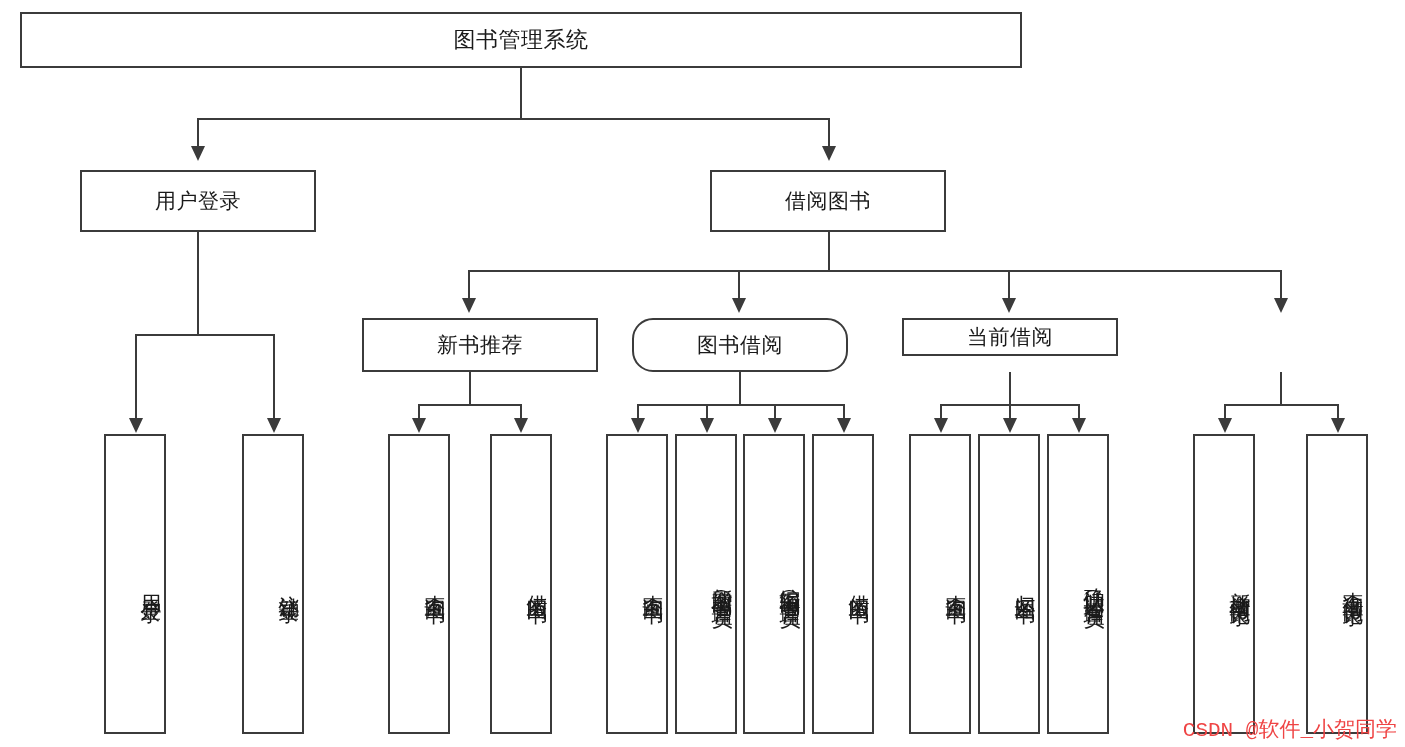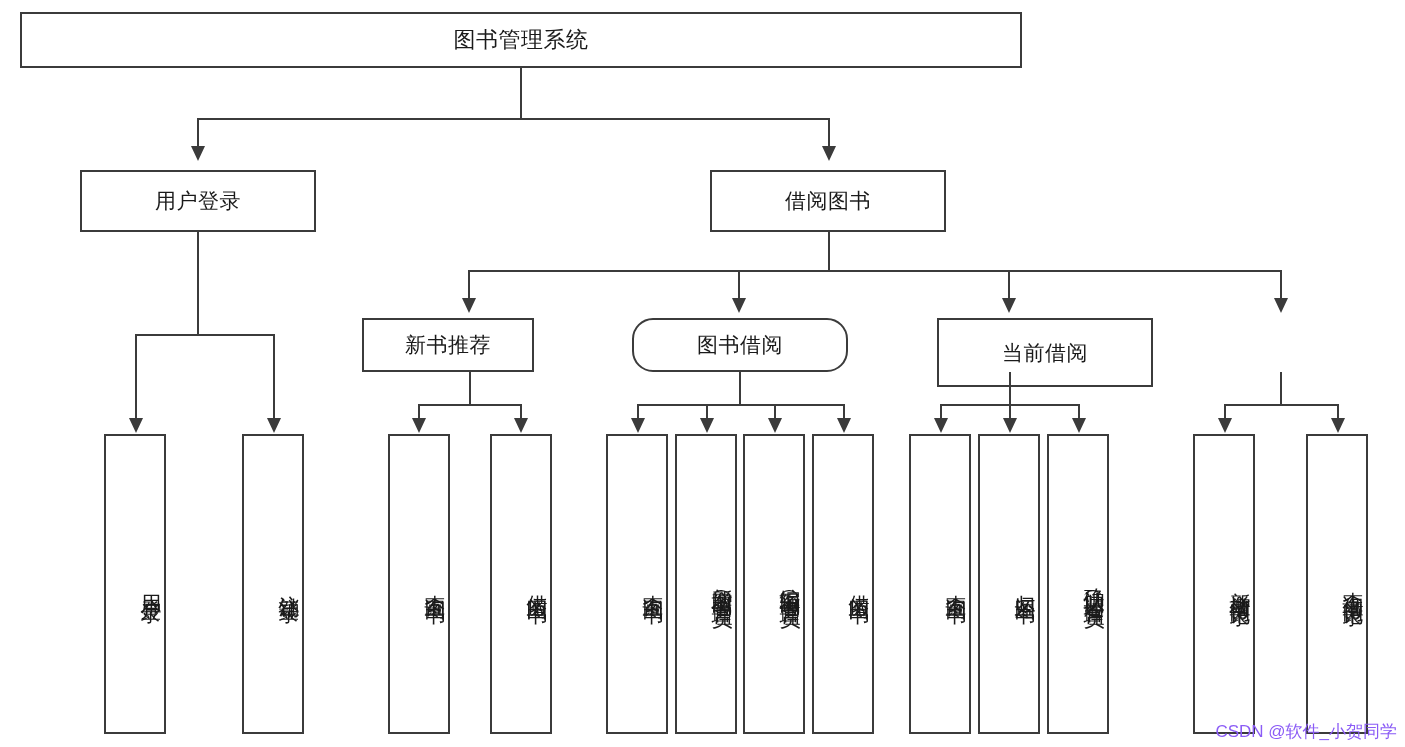--- a/index.html
+++ b/index.html
@@ -44,24 +44,24 @@
     width:0;height:0;
     border-left:7px solid transparent;
     border-right:7px solid transparent;
     border-top:15px solid #3b3b3b;
   }
 
   #watermark{
     position:absolute;
     right:8px;
     bottom:4px;
-    font-size:17px;
-    color:#8b5cf6;
+    font-size:21px;
+    color:#ef4444;
     white-space:nowrap;
-    font-family:Liberation Sans, sans-serif;
+    font-family:Liberation Mono, monospace;
   }
 </style>
 </head>
 <body>
 
 <div id="canvas">
 
   <div class="node root" style="left:20px;top:12px;width:1002px;height:56px;">
     <span>图书管理系统</span>
   </div>
@@ -102,27 +102,27 @@
   <div class="ln v" style="left:1280px;top:270px;height:30px;"></div>
   <div class="arrow" style="left:1274px;top:298px;"></div>
 
   <div class="node v" style="left:104px;top:434px;width:62px;height:300px;">
     <span class="vtxt">用户登录</span>
   </div>
   <div class="node v" style="left:242px;top:434px;width:62px;height:300px;">
     <span class="vtxt">注销登录</span>
   </div>
 
-  <div class="node h" style="left:362px;top:318px;width:172px;height:54px;">
+  <div class="node h" style="left:362px;top:318px;width:236px;height:54px;">
     <span>新书推荐</span>
   </div>
   <div class="node h" style="left:632px;top:318px;width:216px;height:54px;border-radius:21px;">
     <span>图书借阅</span>
   </div>
-  <div class="node h" style="left:902px;top:318px;width:216px;height:69px;margin-left:35px;">
+  <div class="node h" style="left:902px;top:318px;width:216px;height:38px;">
     <span>当前借阅</span>
   </div>
 
   <div class="ln v" style="left:469px;top:372px;height:34px;"></div>
   <div class="ln h" style="left:418px;top:404px;width:104px;"></div>
   <div class="ln v" style="left:418px;top:404px;height:16px;"></div>
   <div class="arrow" style="left:412px;top:418px;"></div>
   <div class="ln v" style="left:520px;top:404px;height:16px;"></div>
   <div class="arrow" style="left:514px;top:418px;"></div>
 

